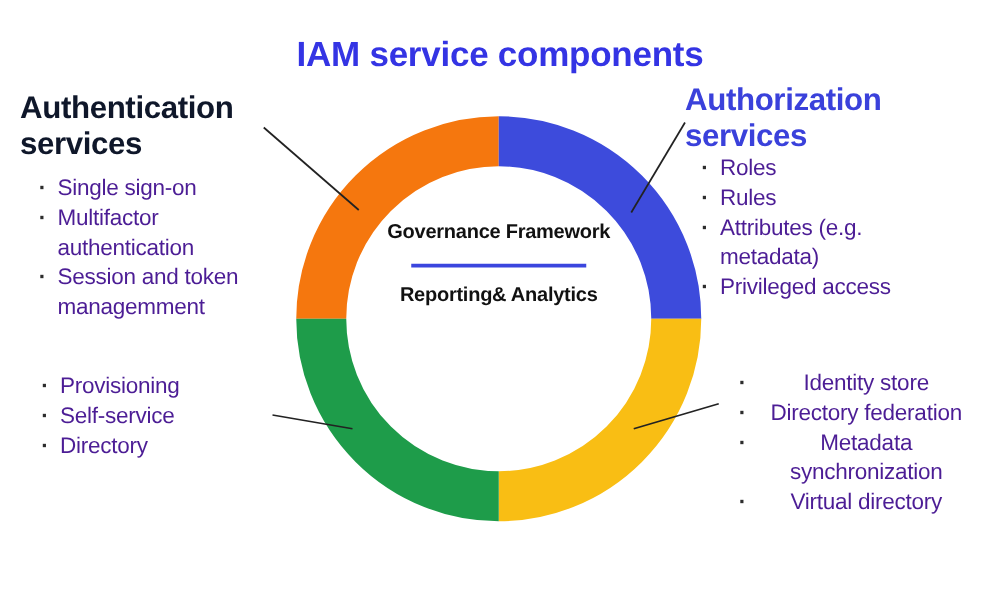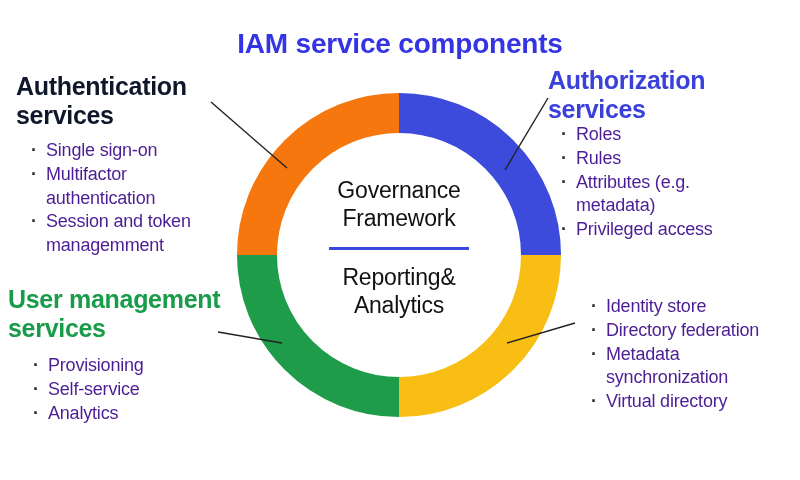--- a/index.html
+++ b/index.html
@@ -8,42 +8,42 @@
     font-family:"Liberation Sans",sans-serif;
   }
   .title{
     position:absolute;top:28px;left:0;width:100%;text-align:center;
     font-size:28px;font-weight:700;color:#3434E4;letter-spacing:-0.2px;
   }
   .donut-svg{position:absolute;left:0;top:0;width:800px;height:480px;}
   .center-labels{
     position:absolute;left:299px;top:176px;width:200px;text-align:center;color:#111111;
   }
-  .center-line{font-size:23px;font-weight:400;line-height:1.22;letter-spacing:-0.2px;}
+  .center-line{font-size:16px;font-weight:700;line-height:1.22;letter-spacing:-0.2px;}
   .divider{width:140px;height:3px;margin:15px auto 13px auto;background:#3B46DE;}
   .group{position:absolute;}
   .group h2{margin:0;font-size:25px;font-weight:700;line-height:1.14;letter-spacing:-0.3px;}
   .group ul{list-style:none;margin:10px 0 0 0;padding:0;}
   .group li{
     position:relative;padding-left:16px;font-size:18px;line-height:1.32;
     color:#4c1d95;letter-spacing:-0.2px;
   }
   .group li::before{content:"·";position:absolute;left:1px;font-weight:700;color:#2D2D2D;}
   .g-auth{left:16px;top:72px;width:240px;}
   .g-auth h2{color:#0f172a;}
   .g-auth ul{margin-left:14px;width:186px;}
   .g-authz{left:548px;top:66px;width:220px;}
   .g-authz h2{color:#3A41DB;}
   .g-authz ul{margin-left:12px;width:174px;margin-top:0;}
   .g-user{left:8px;top:285px;width:250px;}
   .g-user h2{color:#189C49;}
   .g-user ul{margin-left:24px;width:190px;margin-top:12px;}
   .g-dir{left:578px;top:287px;width:175px;}
   .g-dir h2{color:#FABB14;}
-  .g-dir ul{margin-left:12px;width:190px;margin-top:8px;}
+  .g-dir ul{margin-left:12px;width:190px;margin-top:8px;text-align:center;}
 </style>
 </head>
 <body>
 
 <div class="page">
 
   <div class="title">IAM service components</div>
 
   <svg class="donut-svg" viewBox="0 0 800 480" xmlns="http://www.w3.org/2000/svg">
     <path d="M 257 255 A 142 142 0 0 1 399 113" fill="none" stroke-width="40" stroke="#F5770E"></path>
@@ -75,25 +75,24 @@
     <h2>Authorization services</h2>
     <ul>
       <li>Roles</li>
       <li>Rules</li>
       <li>Attributes (e.g. metadata)</li>
       <li>Privileged access</li>
     </ul>
   </div>
 
   <div class="group g-user">
-    <h2>User management services</h2>
     <ul>
       <li>Provisioning</li>
       <li>Self-service</li>
-      <li>Analytics</li>
+      <li>Directory</li>
     </ul>
   </div>
 
   <div class="group g-dir">
     <ul>
       <li>Identity store</li>
       <li>Directory federation</li>
       <li>Metadata synchronization</li>
       <li>Virtual directory</li>
     </ul>

